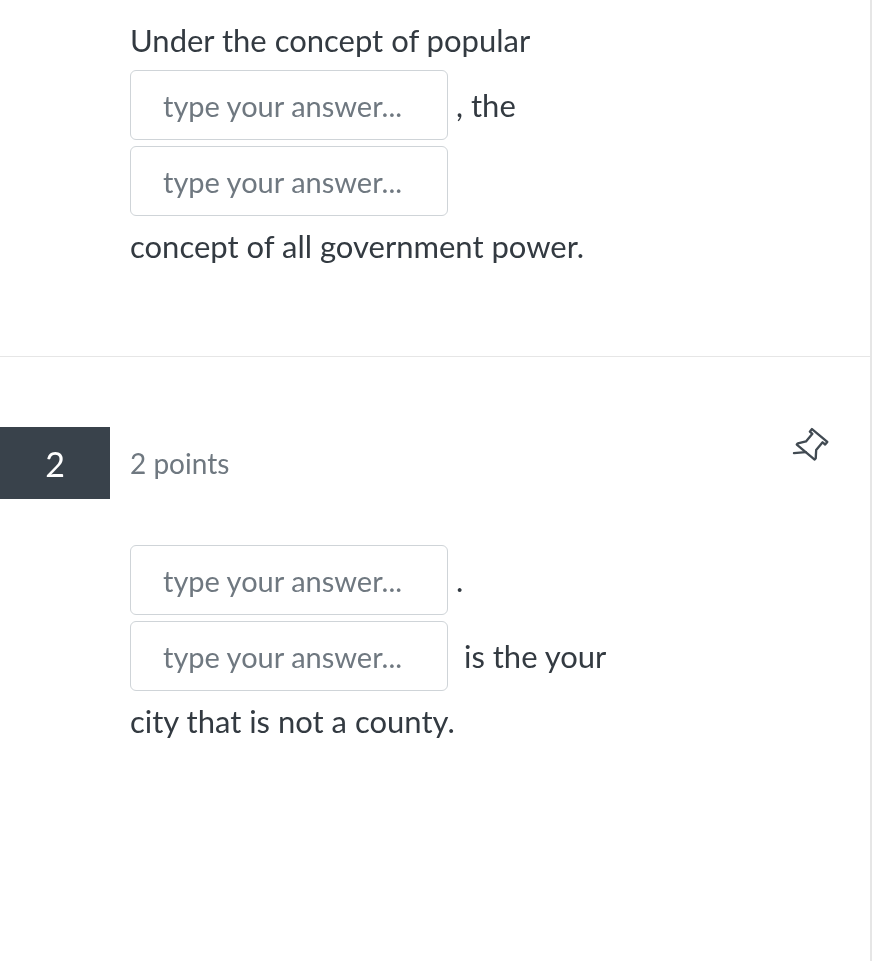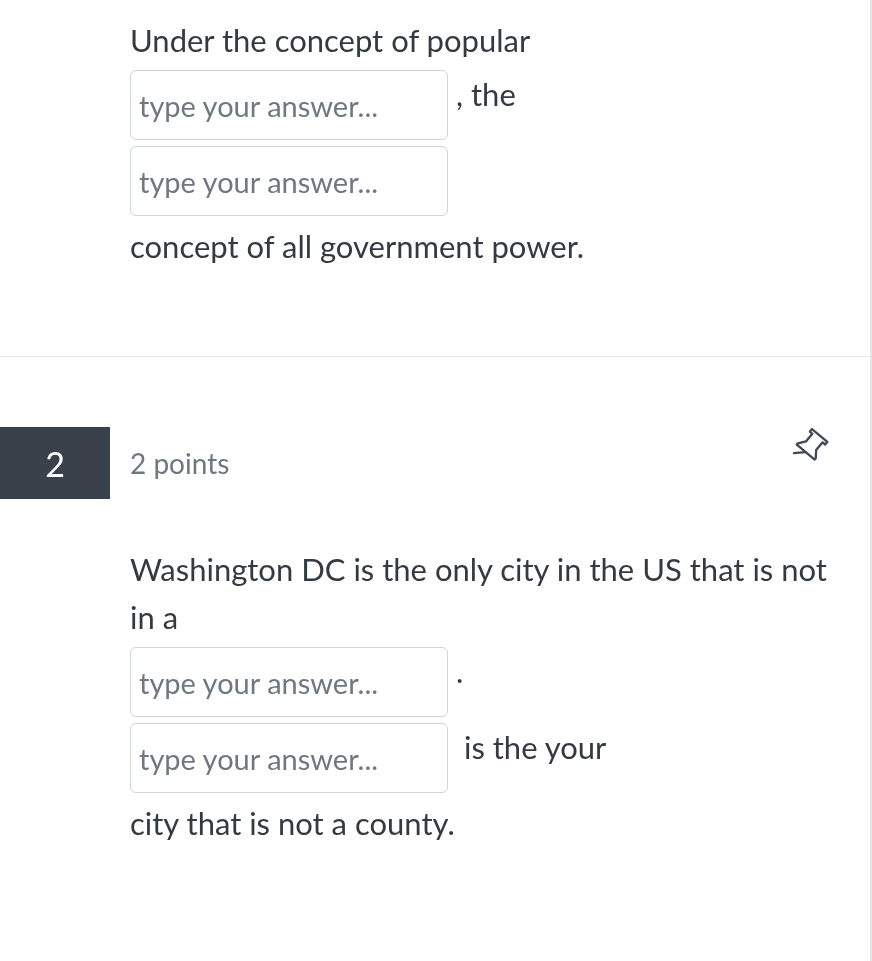--- a/index.html
+++ b/index.html
@@ -65,32 +65,32 @@
   }
   .q-pin svg { width: 40px; height: 40px; }
   .prose {
     font-size: 31px;
     line-height: 1.55;
     color: #333a41;
     font-weight: 400;
   }
   .row {
     display: flex;
-    align-items: flex-start;
+    align-items: center;
     flex-wrap: wrap;
     margin: 6px 0;
   }
   .row .text { white-space: pre; }
   input.blank {
     font-family: inherit;
     font-size: 29px;
     color: #333a41;
     width: 318px;
     height: 70px;
-    padding: 0 8px;
+    padding: 0 32px;
     border: 1px solid #cfd4d8;
     border-radius: 6px;
     background: #fff;
     margin-right: 8px;
   }
   input.blank::placeholder {
     color: #6f7880;
     opacity: 1;
   }
 </style>
@@ -125,23 +125,20 @@
       <div class="q-points">2 points</div>
       <div class="q-pin">
         <svg viewBox="0 0 24 24" fill="none" stroke="currentColor" stroke-width="1.4" stroke-linecap="round" stroke-linejoin="round">
           <path d="M6 3 L18 3 L18 5 L16 5 L16 11 L19 15 L19 16 L5 16 L5 15 L8 11 L8 5 L6 5 Z" transform="rotate(40 12 12)"></path>
           <line x1="9" y1="19" x2="4" y2="24" transform="rotate(40 12 12) translate(3 -3)"></line>
         </svg>
       </div>
     </div>
     <div class="prose">
       <div class="row">
-        <span class="text" style="white-space:normal;">Washington DC is the only city in the US that is not in a</span>
-      </div>
-      <div class="row">
         <input class="blank" type="text" placeholder="type your answer..." style="">
         <span class="text">.</span>
       </div>
       <div class="row">
         <input class="blank" type="text" placeholder="type your answer..." style="">
         <span class="text"> is the your</span>
       </div>
       <div class="row">
         <span class="text">city that is not a county.</span>
       </div>

